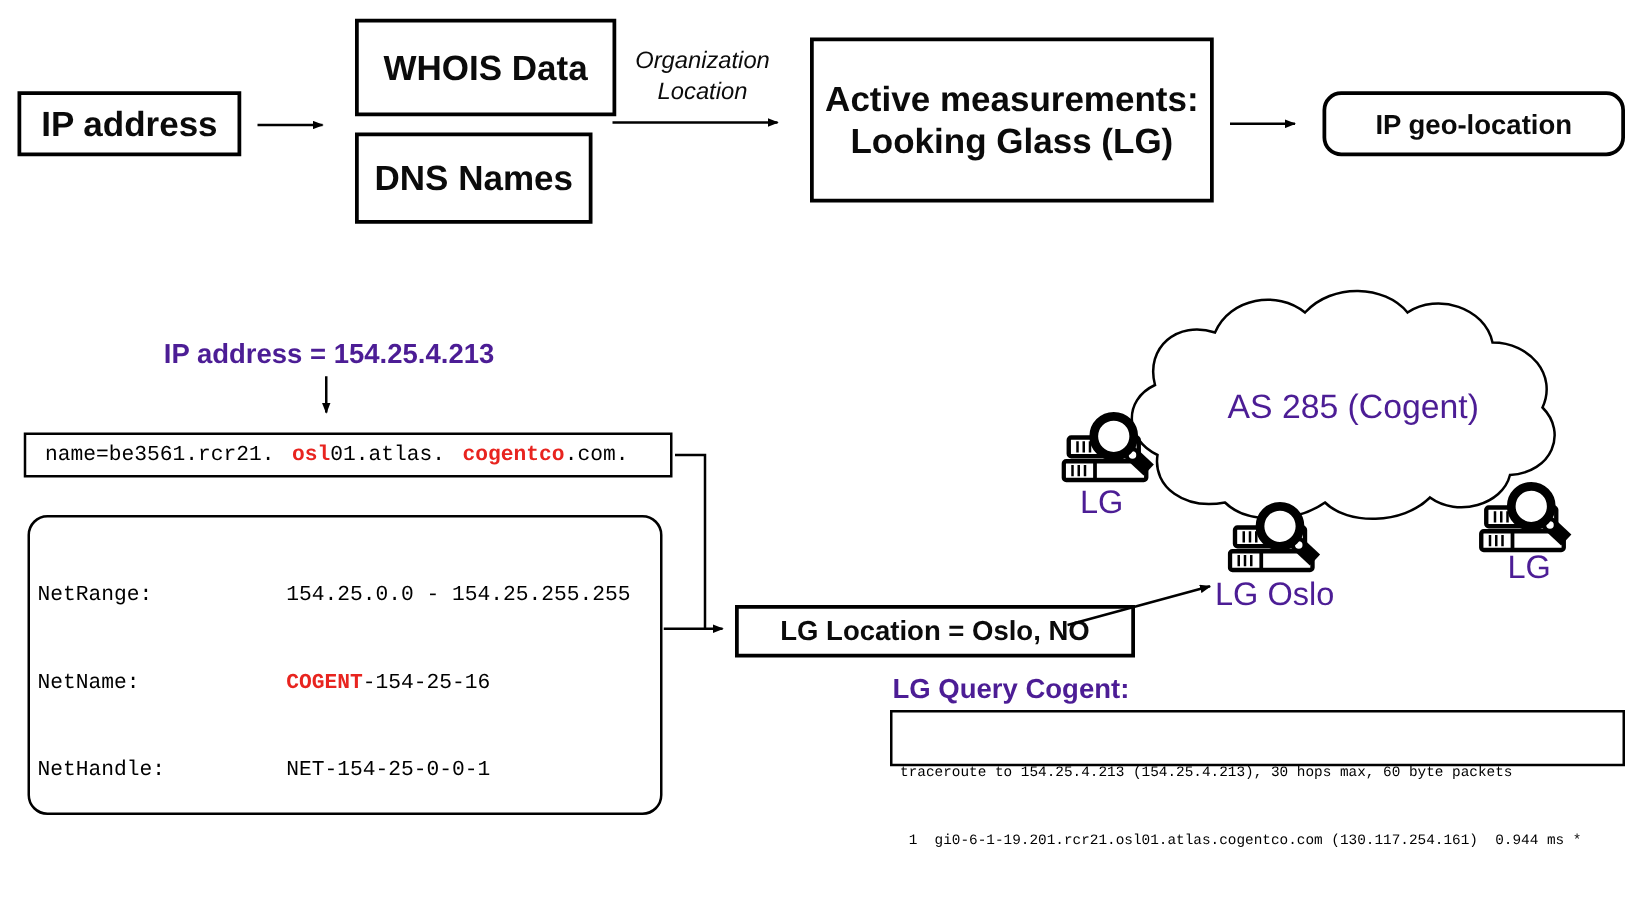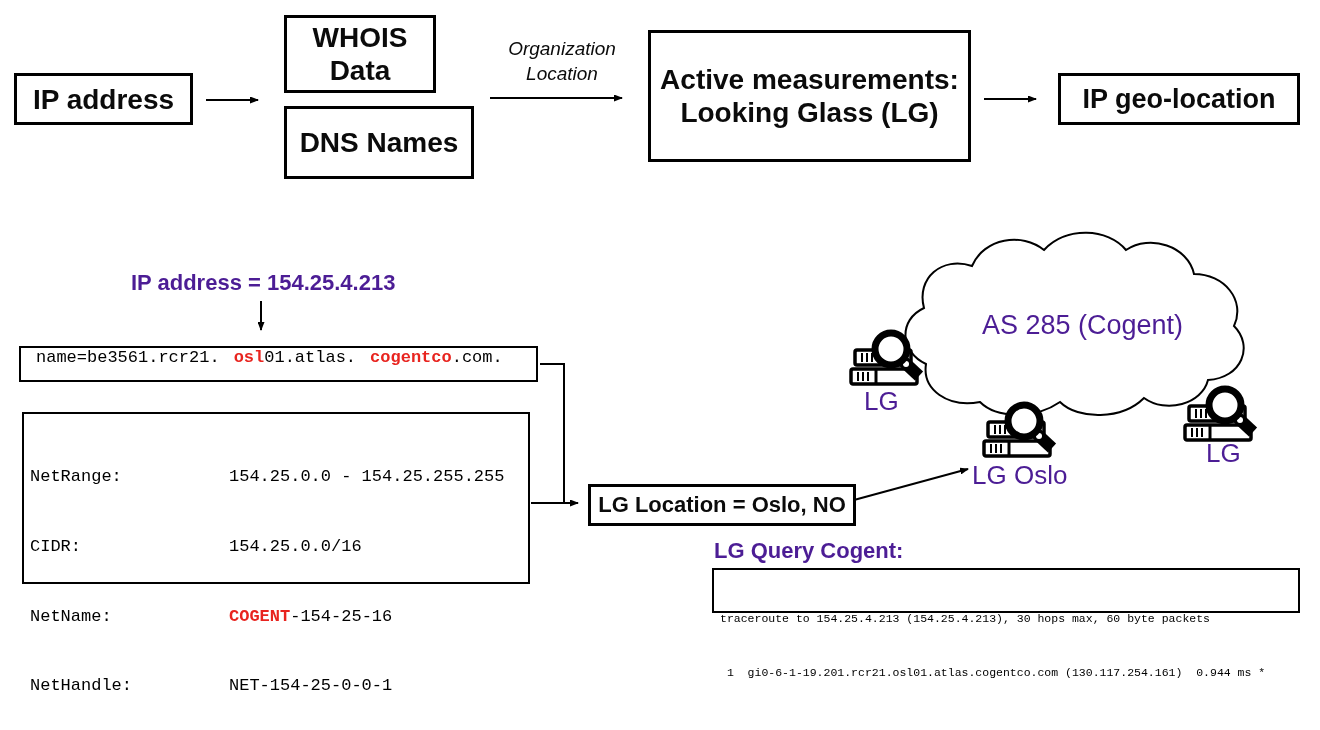--- a/index.html
+++ b/index.html
@@ -7,31 +7,31 @@
     width:1320px;height:730px;position:relative;background:#ffffff;
     font-family:"Liberation Sans",sans-serif;color:#000;overflow:hidden;
   }
   .abs{position:absolute;box-sizing:border-box;}
   .fbox{
     position:absolute;box-sizing:border-box;background:#fff;border:3px solid #000;
     display:flex;align-items:center;justify-content:center;text-align:center;
     font-weight:bold;color:#0b0b0b;
   }
   .fs28{font-size:28px;line-height:33px;}
-  .fs27{font-size:27px;line-height:33px;}
+  .fs27{font-size:22px;line-height:33px;border-radius:15px;}
   .lbl{position:absolute;white-space:nowrap;color:#4c1d95;}
   .italic-lbl{
     position:absolute;font-style:italic;font-size:19px;line-height:25px;
     text-align:center;color:#0b0b0b;font-weight:normal;
   }
   .bold-lbl{font-weight:bold;}
   .mono{font-family:"Liberation Mono","DejaVu Sans Mono",monospace;}
   .name-box{
     position:absolute;box-sizing:border-box;background:#fff;border:2px solid #000;
-    display:flex;align-items:flex-start;padding-left:15px;
+    display:flex;align-items:center;padding-left:15px;
     font-size:17px;white-space:pre;
   }
   .whois-box{
     position:absolute;box-sizing:border-box;background:#fff;border:2px solid #000;
     font-size:17px;line-height:23.2px;padding:5px 0 0 6px;white-space:pre;
   }
   .whois-row .wl{display:inline-block;width:185px;}
   .red{color:#e8241f;font-weight:bold;margin-left:14px;}
   .trace-box{
     position:absolute;box-sizing:border-box;background:#fff;border:2px solid #000;
@@ -40,21 +40,21 @@
   svg.overlay{position:absolute;left:0;top:0;pointer-events:none;}
   .sans-reg{font-weight:normal;}
 </style>
 </head>
 <body>
 
 <div class="fbox fs28" style="left:14px;top:73px;width:179px;height:52px;">
   <span>IP address</span>
 </div>
 
-<div class="fbox fs28" style="left:284px;top:15px;width:152px;height:78px;">
+<div class="fbox fs28" style="left:284px;top:15px;width:209px;height:78px;">
   <span>WHOIS Data</span>
 </div>
 
 <div class="fbox fs28" style="left:284px;top:106px;width:190px;height:73px;">
   <span>DNS Names</span>
 </div>
 
 <div class="italic-lbl" style="left:478px;top:36px;width:168px;">
   <div>Organization</div>
   <div>Location</div>
@@ -68,34 +68,33 @@
 <div class="fbox fs27" style="left:1058px;top:73px;width:242px;height:52px;">
   <span>IP geo-location</span>
 </div>
 
 <div class="lbl bold-lbl" style="left:131px;top:270px;font-size:22px;">IP address = 154.25.4.213</div>
 
 <div class="name-box mono" style="left:19px;top:346px;width:519px;height:36px;">
   <span>name=be3561.rcr21.</span><span class="red">osl</span><span>01.atlas.</span><span class="red">cogentco</span><span>.com.</span>
 </div>
 
-<div class="whois-box mono" style="left:22px;top:412px;width:508px;height:172px;">
+<div class="whois-box mono" style="left:22px;top:412px;width:508px;height:240px;border-radius:16px;">
   <div class="whois-row"><span class="wl">NetRange:</span><span class="red"></span><span>154.25.0.0 - 154.25.255.255</span></div>
-  <div class="whois-row"><span class="wl">CIDR:</span><span class="red"></span><span>154.25.0.0/16</span></div>
   <div class="whois-row"><span class="wl">NetName:</span><span class="red">COGENT</span><span>-154-25-16</span></div>
   <div class="whois-row"><span class="wl">NetHandle:</span><span class="red"></span><span>NET-154-25-0-0-1</span></div>
   
   
   
   
   
   
 </div>
 
-<div class="fbox" style="left:588px;top:484px;width:268px;height:42px;font-size:22px;">
+<div class="fbox" style="left:588px;top:484px;width:320px;height:42px;font-size:22px;">
   <span>LG Location = Oslo, NO</span>
 </div>
 
 <div class="lbl bold-lbl" style="left:714px;top:538px;font-size:22px;">LG Query Cogent:</div>
 
 <div class="trace-box mono" style="left:712px;top:568px;width:588px;height:45px;">
   <div>traceroute to 154.25.4.213 (154.25.4.213), 30 hops max, 60 byte packets</div>
   <div> 1  gi0-6-1-19.201.rcr21.osl01.atlas.cogentco.com (130.117.254.161)  0.944 ms *</div>
 </div>
 

